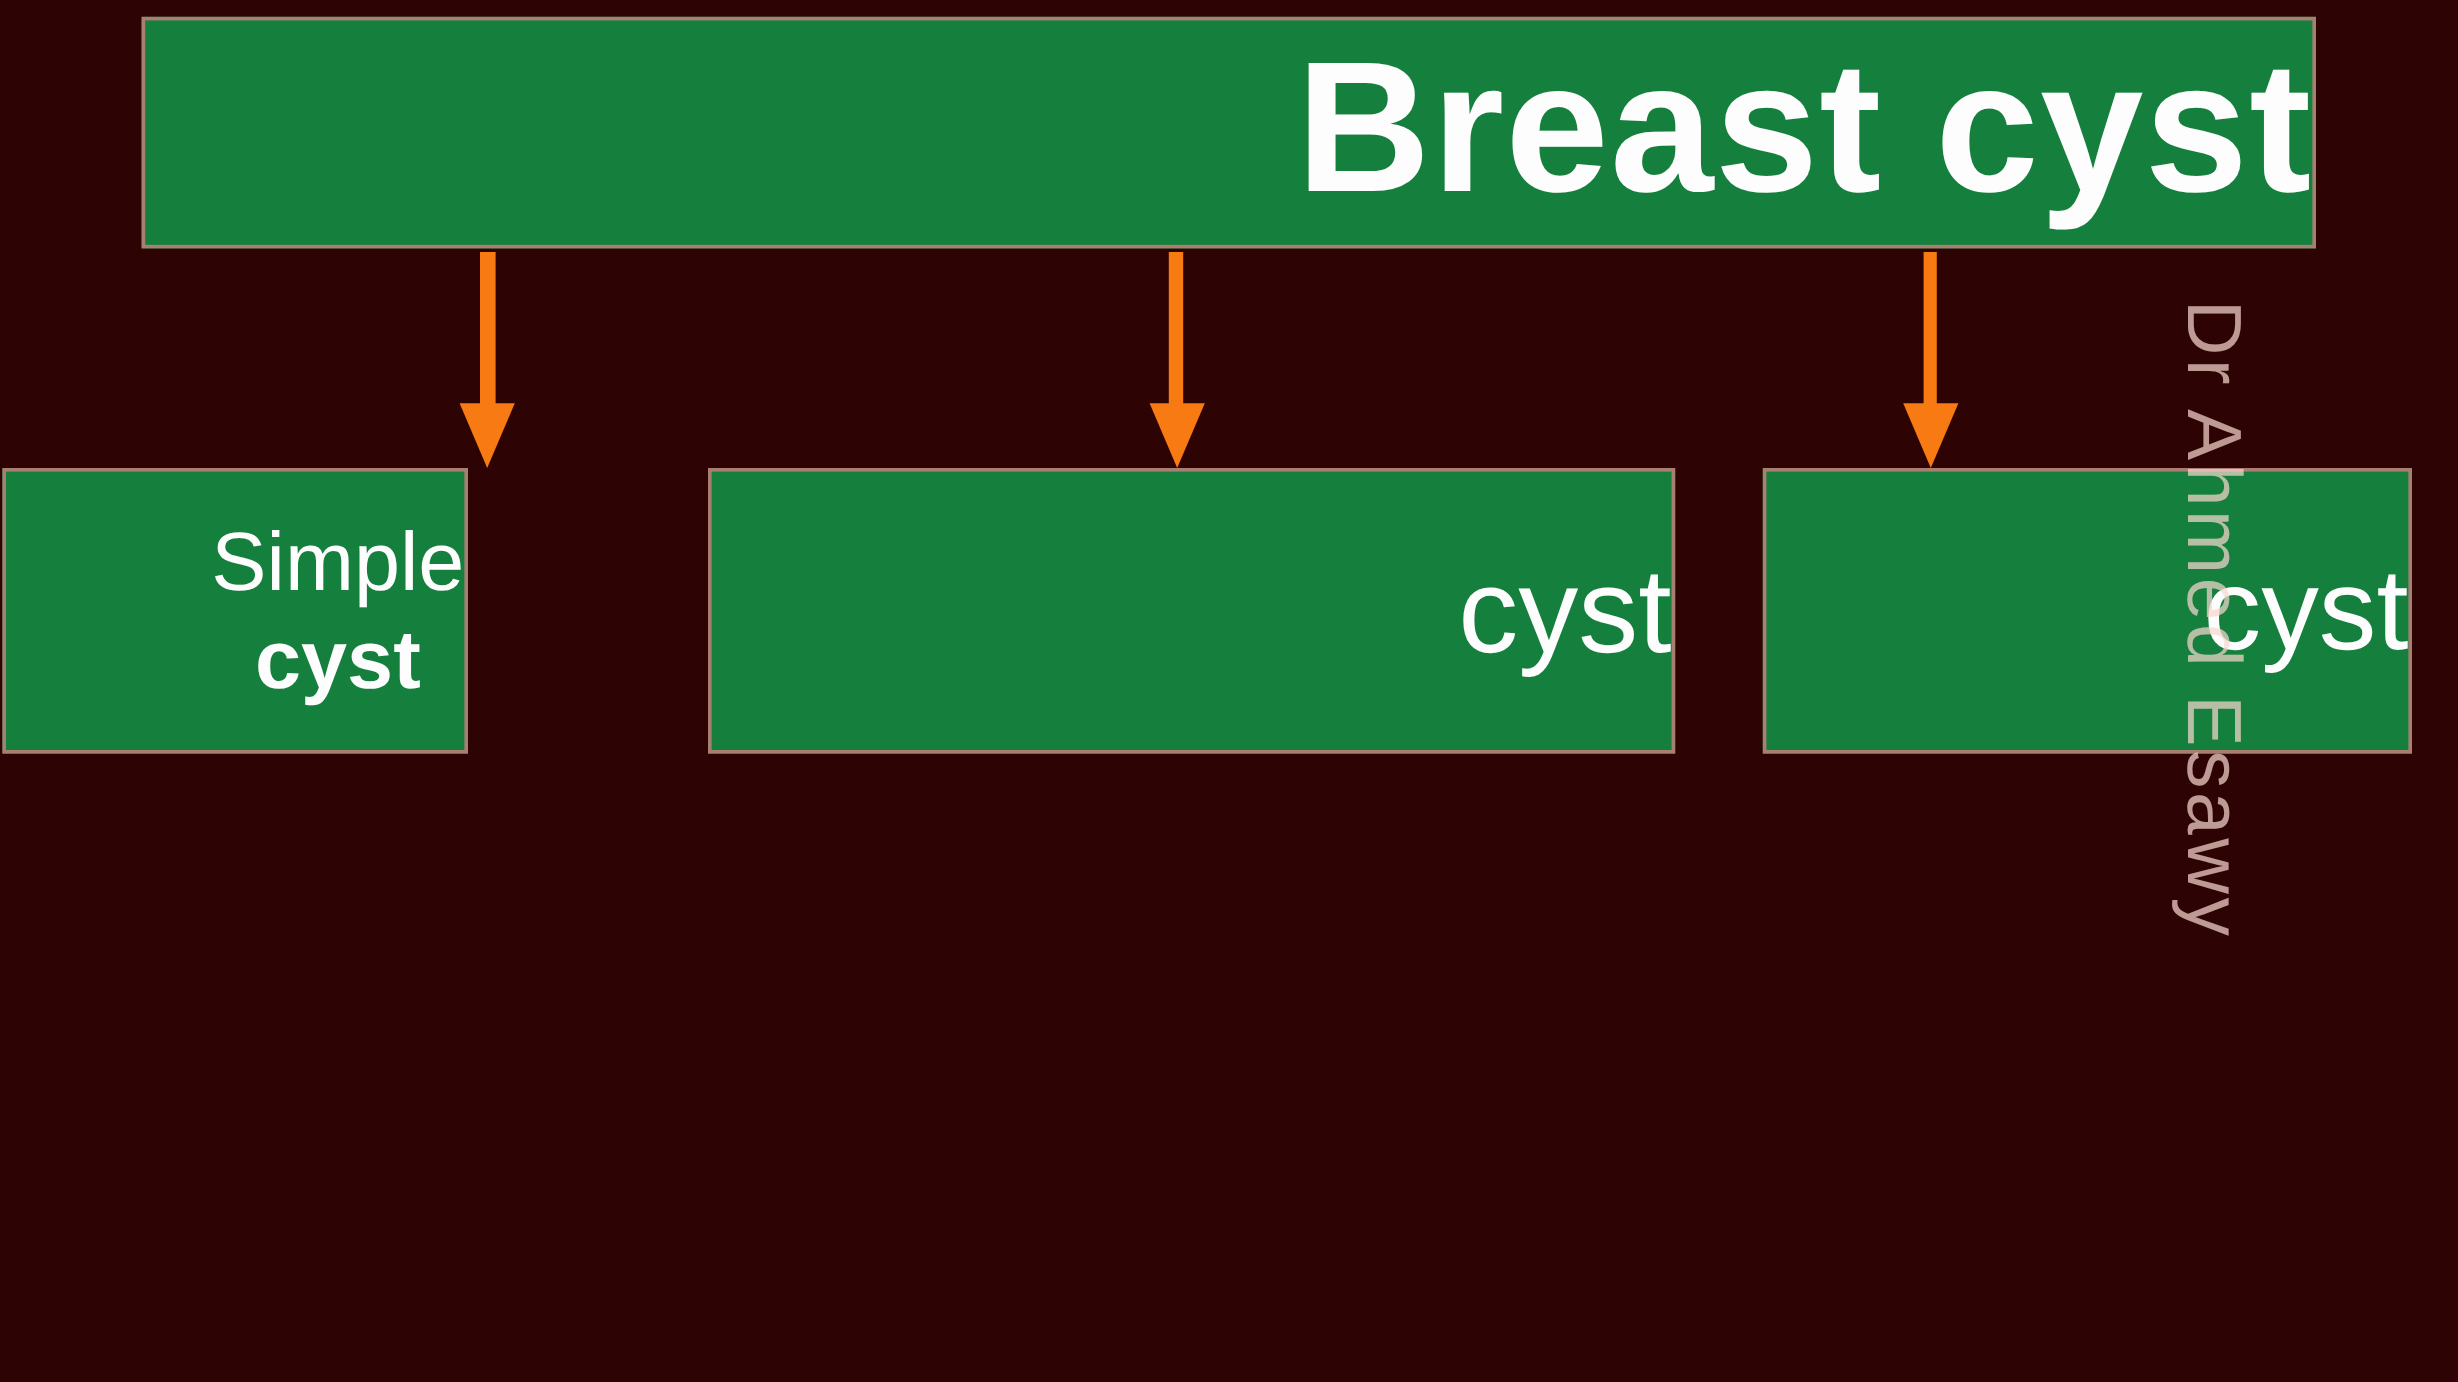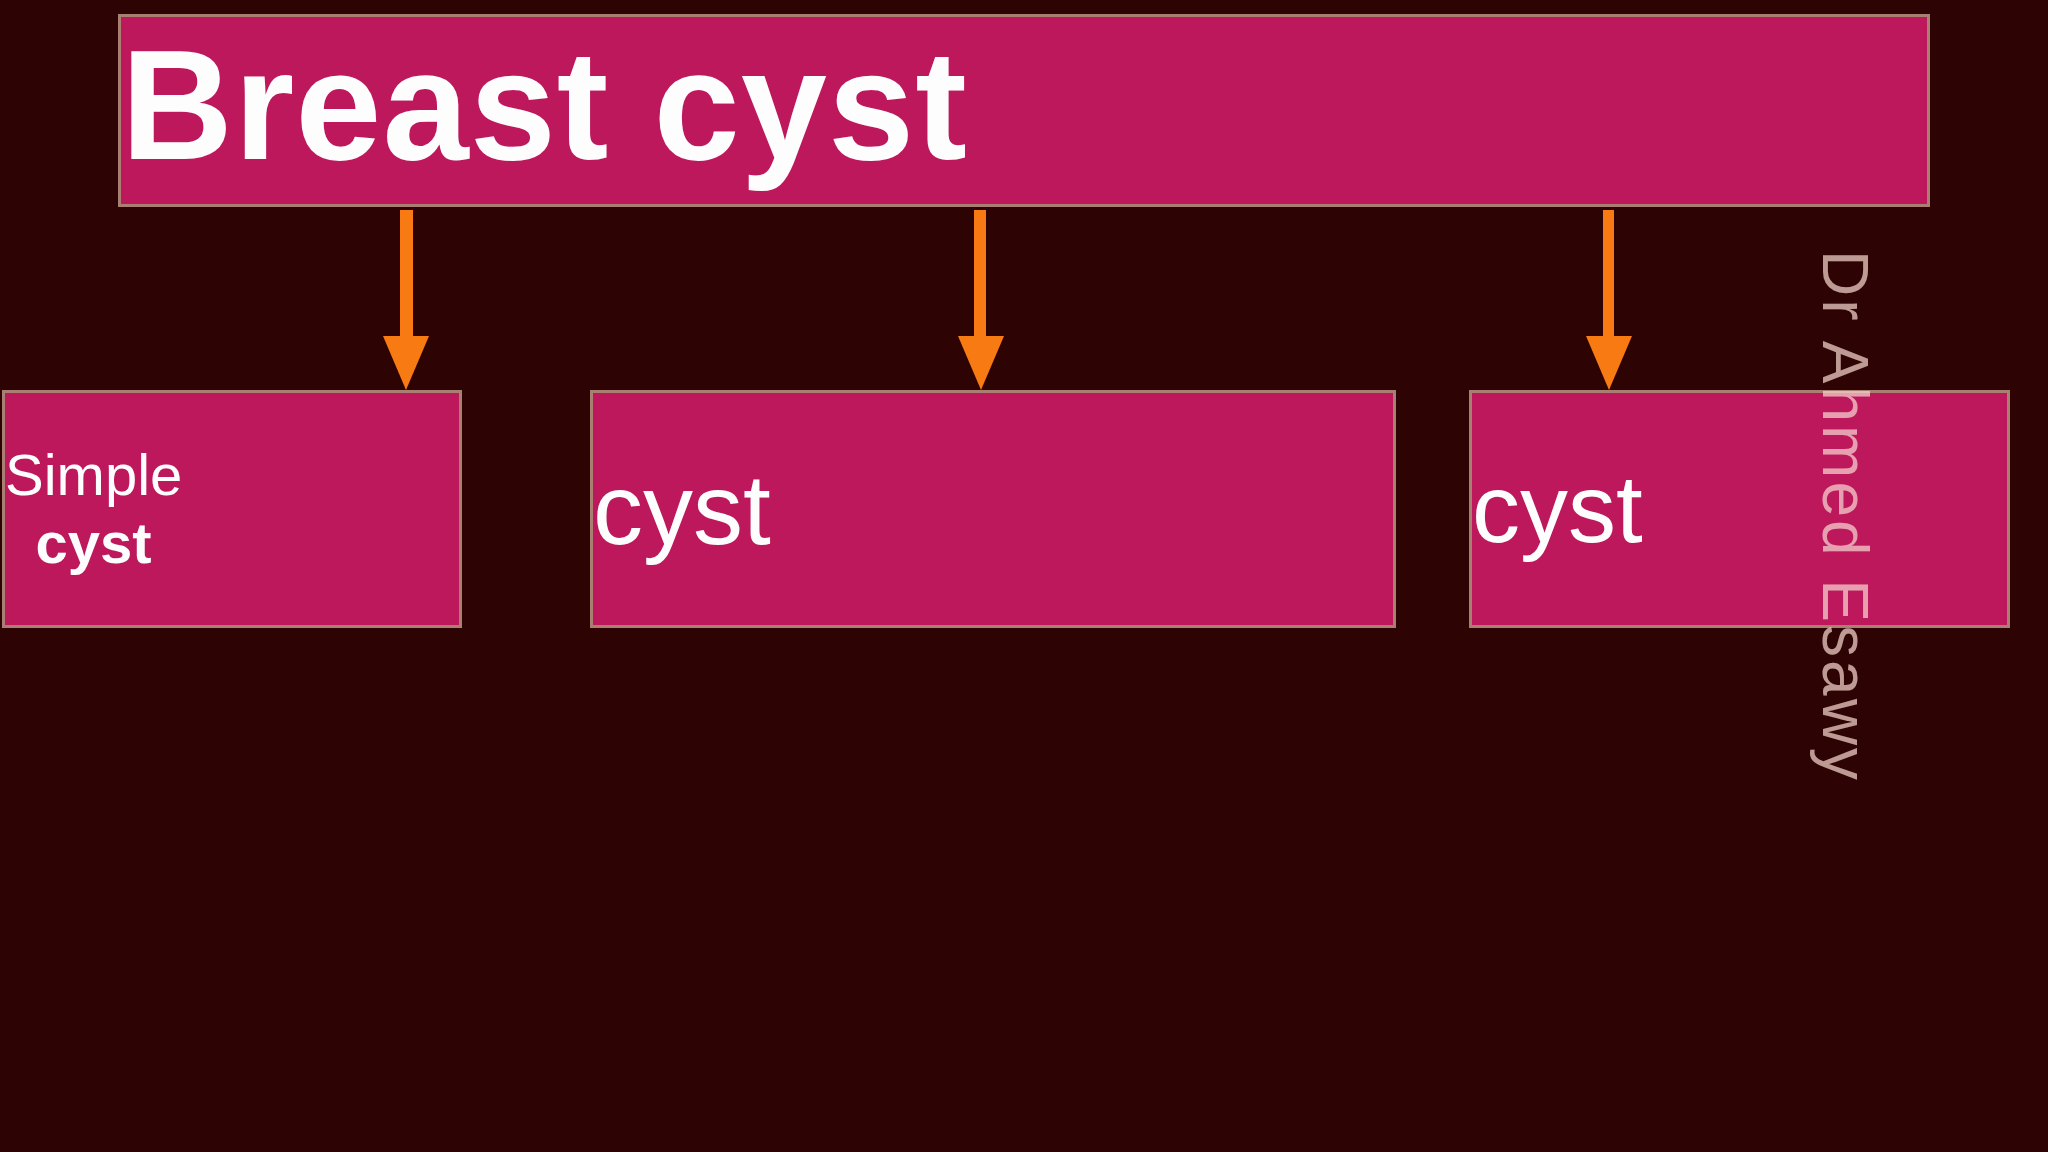--- a/index.html
+++ b/index.html
@@ -11,25 +11,25 @@
     position: relative;
     width: 2048px;
     height: 1152px;
     overflow: hidden;
     background: #2e0303;
     font-family: "Liberation Sans", sans-serif;
   }
   .gray-box {
     position: absolute;
     box-sizing: border-box;
-    background: #be185d;
+    background: #15803d;
     border: 3px solid #a87f71;
     display: flex;
     align-items: center;
-    justify-content: flex-start;
+    justify-content: flex-end;
     text-align: center;
     color: #fdfdfd;
   }
   .title-box {
     left: 118px;
     top: 14px;
     width: 1812px;
     height: 193px;
   }
   .title-box .title-text {
@@ -39,21 +39,21 @@
     line-height: 1;
     padding-bottom: 10px;
   }
   .node {
     top: 390px;
     height: 238px;
   }
   .node .node-lines {
     line-height: 1.18;
   }
-  .node-simple   { left: 2px;    width: 460px; font-size: 58px;  }
+  .node-simple   { left: 2px;    width: 388px; font-size: 69px;  }
   .node-complicated { left: 590px;  width: 806px; font-size: 100px; }
   .node-complex  { left: 1469px; width: 541px; font-size: 96px;  }
   .bold-line { font-weight: bold; }
   .arrow {
     position: absolute;
     top: 208px;
     width: 64px;
     height: 184px;
   }
   .arrow-1 { left: 374px; }

